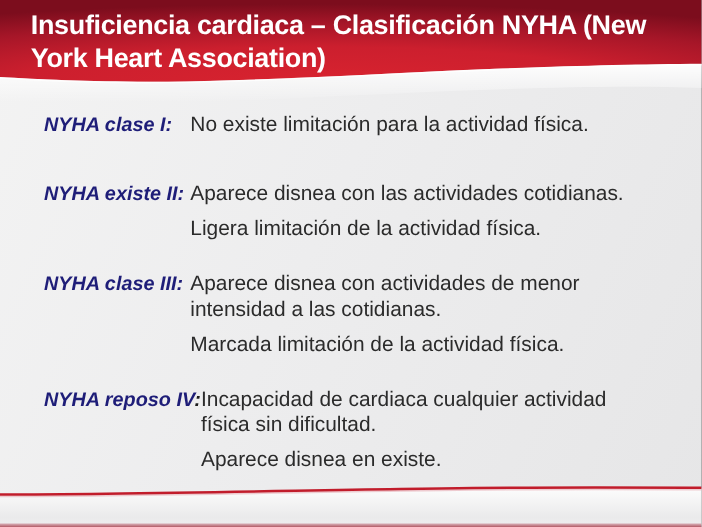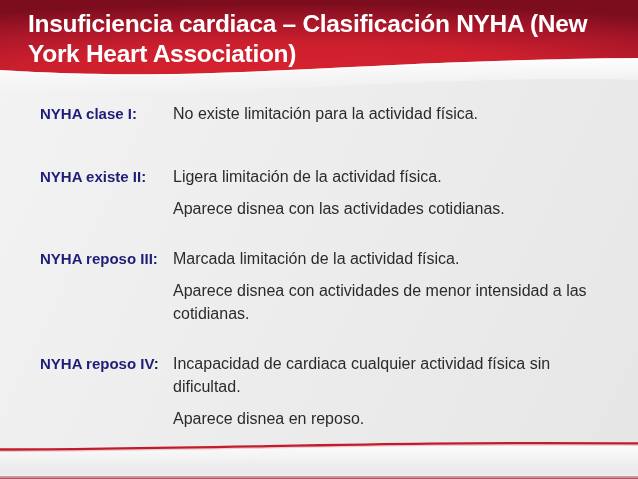--- a/index.html
+++ b/index.html
@@ -13,25 +13,25 @@
   .slide-title{
     position:absolute;top:9px;left:28px;width:600px;
     color:#ffffff;font-size:24.5px;font-weight:700;line-height:30px;
     letter-spacing:-0.3px;
   }
   
   .content{position:absolute;top:102px;left:40px;width:560px;}
   .row{display:flex;align-items:flex-start;margin-bottom:27px;}
   .row:nth-child(1){margin-bottom:40px;}
   .row-label{
-    flex:0 0 133px;font-size:15px;font-weight:700;color:#1e1d78;
-    line-height:23px;white-space:nowrap;
+    flex:0 0 133px;font-size:18px;font-weight:700;color:#1e1d78;
+    line-height:23px;white-space:nowrap;font-style:italic;
   }
   .row-label .colon-dark{color:#1c1c1c;font-weight:700;}
-  .row-desc{flex:1;font-size:16px;color:#2b2b2b;line-height:23px;}
+  .row-desc{flex:1;font-size:19px;color:#2b2b2b;line-height:23px;}
   .row-desc p{margin:0 0 9px 0;}
   .row-desc p:last-child{margin-bottom:0;}
   
   .ftr-svg{position:absolute;bottom:0;left:0;display:block;}
 </style>
 </head>
 <body>
 
 <div class="slide">
 
@@ -63,38 +63,38 @@
     <div class="row">
       <div class="row-label"><span class="lbl-txt">NYHA clase I</span><span class="lbl-colon">:</span></div>
       <div class="row-desc">
           <p>No existe limitación para la actividad física.</p>
         </div>
     </div>
 
     <div class="row">
       <div class="row-label"><span class="lbl-txt">NYHA existe II</span><span class="lbl-colon">:</span></div>
       <div class="row-desc">
+          <p>Aparece disnea con las actividades cotidianas.</p>
           <p>Ligera limitación de la actividad física.</p>
-          <p>Aparece disnea con las actividades cotidianas.</p>
         </div>
     </div>
 
     <div class="row">
-      <div class="row-label"><span class="lbl-txt">NYHA reposo III</span><span class="lbl-colon">:</span></div>
+      <div class="row-label"><span class="lbl-txt">NYHA clase III</span><span class="lbl-colon">:</span></div>
       <div class="row-desc">
+          <p>Aparece disnea con actividades de menor intensidad a las cotidianas.</p>
           <p>Marcada limitación de la actividad física.</p>
-          <p>Aparece disnea con actividades de menor intensidad a las cotidianas.</p>
         </div>
     </div>
 
     <div class="row">
       <div class="row-label"><span class="lbl-txt">NYHA reposo IV</span><span class="lbl-colon colon-dark">:</span></div>
       <div class="row-desc">
           <p>Incapacidad de cardiaca cualquier actividad física sin dificultad.</p>
-          <p>Aparece disnea en reposo.</p>
+          <p>Aparece disnea en existe.</p>
         </div>
     </div>
   </div>
 
   <svg class="ftr-svg" width="638" height="44" viewBox="0 0 638 44" aria-hidden="true">
     <defs>
       <linearGradient id="footGrad" x1="0" y1="0" x2="0" y2="1">
         <stop offset="0" stop-color="#fdfdfd"></stop>
         <stop offset="0.75" stop-color="#eaeaeb"></stop>
         <stop offset="1" stop-color="#efeff0"></stop>

